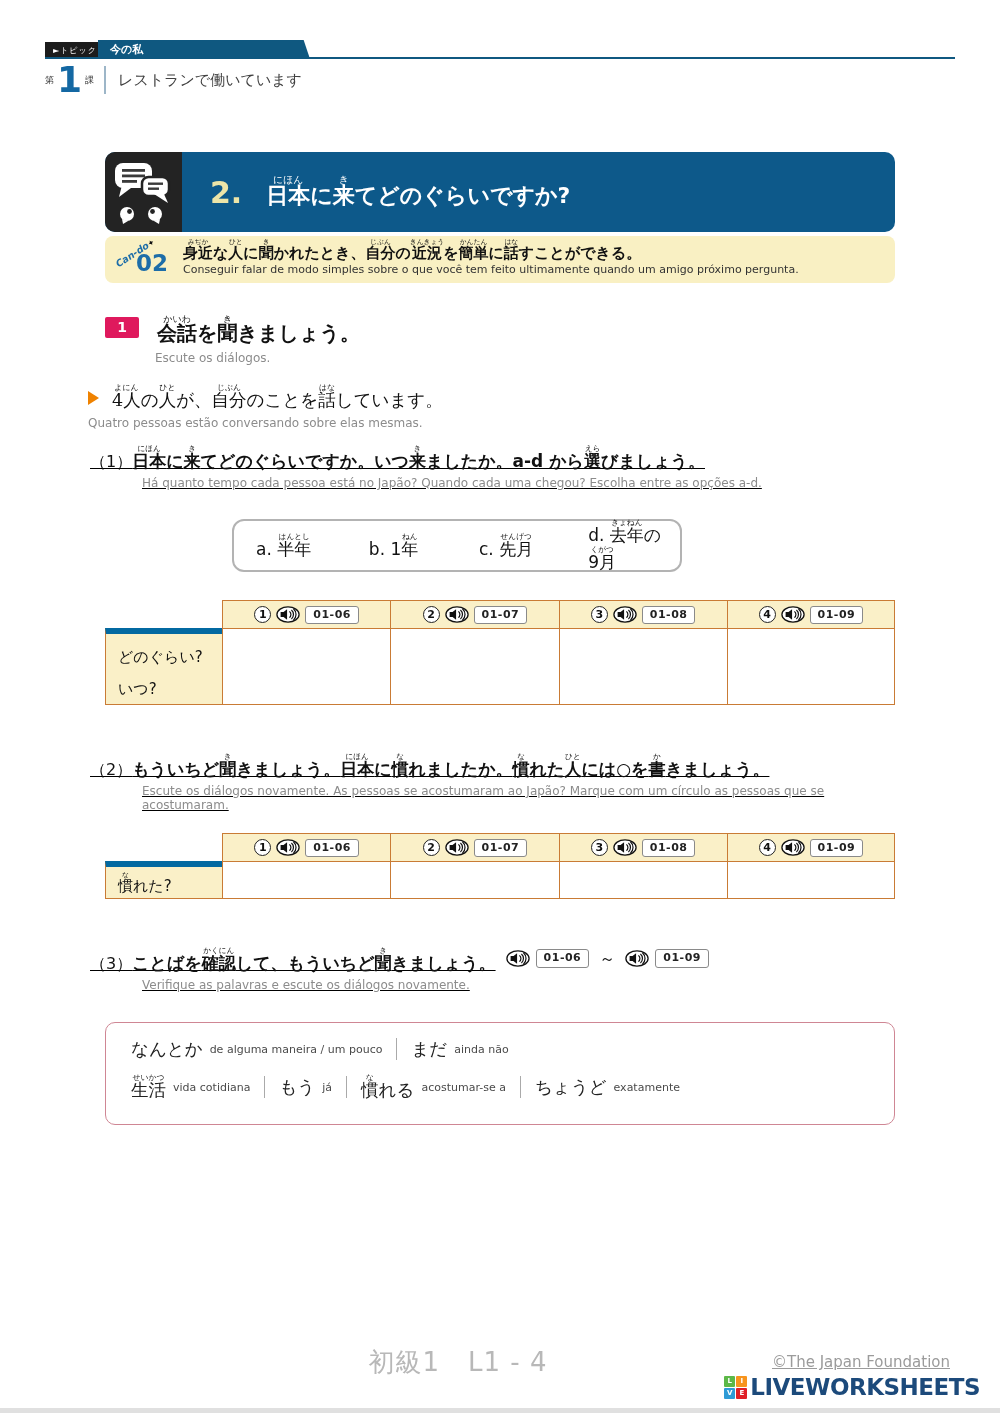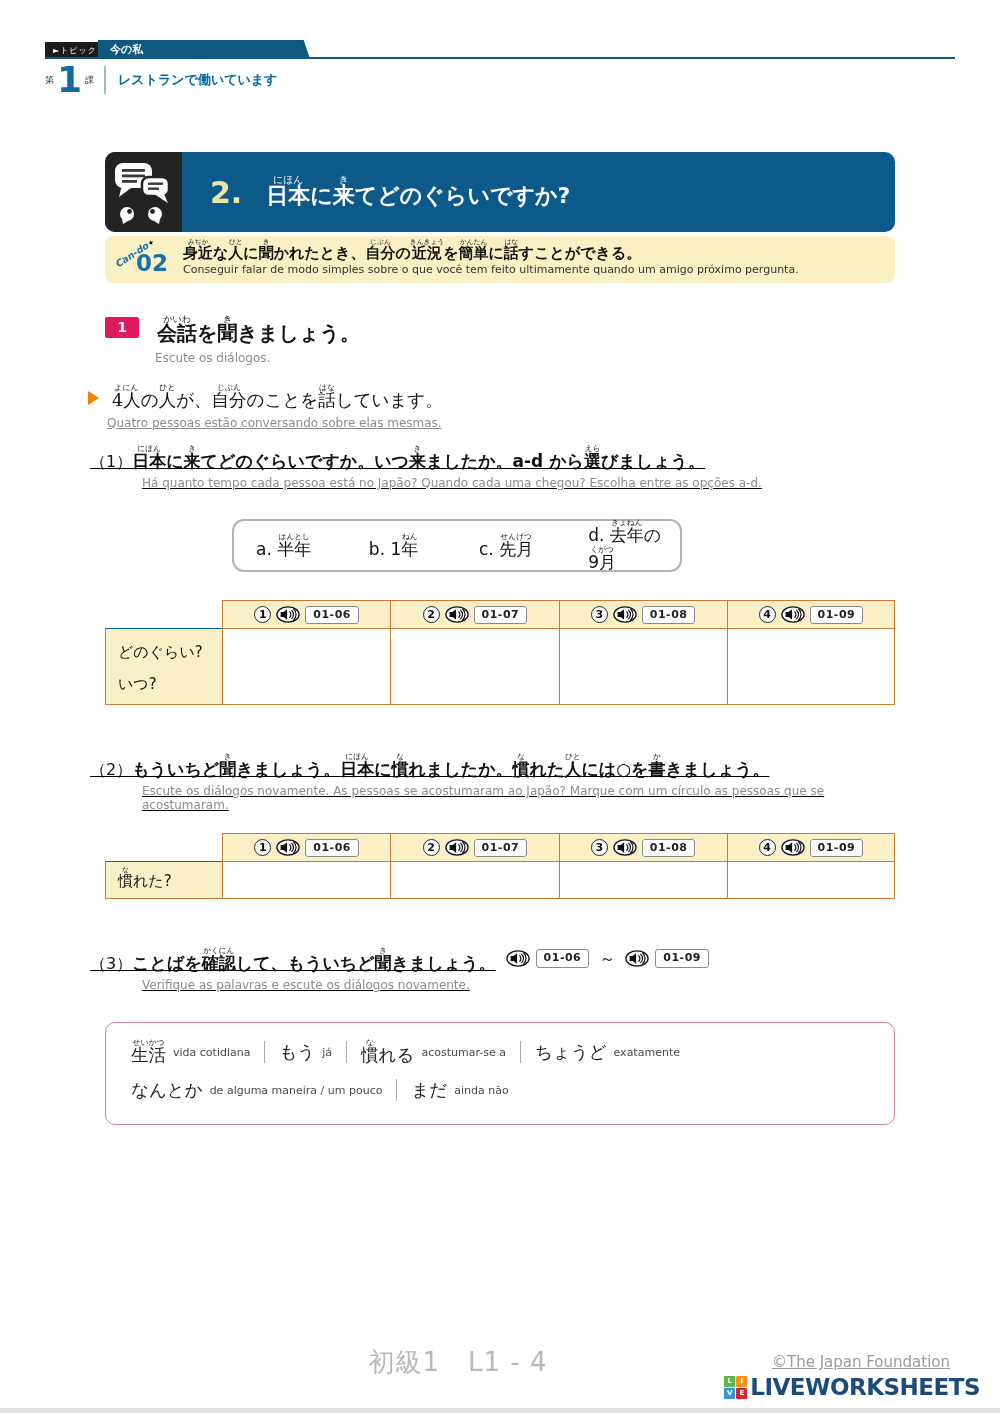--- a/index.html
+++ b/index.html
@@ -14,21 +14,21 @@
   .tb-blue { position:absolute; left:53px; top:0; width:212px; height:19px; background:#0f5880; color:#fff;
     font-size:11px; font-weight:bold; line-height:19px; padding-left:12px;
     clip-path:polygon(0 0, 97% 0, 100% 100%, 0 100%); }
   .tb-line { position:absolute; left:0; top:17px; width:910px; height:2px; background:#0f5880; }
 
   
   #lesson { position:absolute; left:45px; top:62px; display:flex; align-items:center; height:36px; }
   .ls-small { font-size:9px; color:#333; }
   .ls-num { font-size:36px; font-weight:bold; color:#1468a3; line-height:1; margin:0 3px; }
   .ls-divider { width:2px; height:28px; background:#9db6c8; margin:0 12px 0 10px; }
-  .ls-title { font-size:13px; font-weight:bold; color:#0369a1; }
+  .ls-title { font-size:15px; font-weight:normal; color:#404040; }
 
   
   #banner { position:absolute; left:105px; top:152px; width:790px; height:80px;
     background:#0d598a; border-radius:10px; display:flex; align-items:center; }
   .bn-icon { width:77px; height:80px; flex:none; background:#232323; border-radius:10px 0 0 10px; }
   .bn-num { margin-left:28px; font-size:30px; font-weight:bold; color:#ece5a8; }
   .bn-title { margin-left:24px; color:#fff; font-size:22px; font-weight:bold; padding-top:4px; line-height:1.25; }
   .bn-title rt { color:#fff; }
 
   
@@ -50,21 +50,21 @@
     vertical-align:8px; }
   .sec1-title { display:inline-block; margin-left:13px; font-size:20px; font-weight:bold; color:#111; line-height:1.35; }
   .sec1-pt { margin-left:50px; margin-top:4px; font-size:12px; color:#8c8c8c; }
 
   
   #intro { position:absolute; left:88px; top:383px; width:790px; }
   .arrow { display:inline-block; width:0; height:0; border-left:11px solid #ef8200;
     border-top:7px solid transparent; border-bottom:7px solid transparent; vertical-align:1px; }
   .intro-jp { display:inline-block; margin-left:8px; font-family:"DejaVu Serif", serif;
     font-size:17.5px; color:#111; line-height:1.3; }
-  .intro-pt { margin-left:19px; margin-top:4px; font-size:12px; color:#8c8c8c;text-decoration:underline; }
+  .intro-pt { margin-top:4px; font-size:12px; color:#8c8c8c; }
 
   
   .question { position:absolute; left:90px; width:800px;text-decoration:underline; }
   #q1 { top:444px; } #q2 { top:752px; } #q3 { top:946px; }
   .q-line { font-size:17px; line-height:1.35; color:#111; white-space:nowrap; }
   .q-num { font-weight:normal; font-size:16px; }
   .q-jp { font-weight:bold; }
   .q-pt { margin-left:52px; margin-top:3px; font-size:12px; color:#8c8c8c; }
 
   
@@ -76,21 +76,21 @@
 
   
   .atable { position:absolute; left:105px; width:790px; display:grid;
     grid-template-columns:117px repeat(4, 168.25px); }
   #table1 { top:600px; grid-template-rows:28px 77px; }
   #table2 { top:833px; grid-template-rows:28px 38px; }
   .at-corner { background:transparent; }
   .at-head { background:#faf0c8; border-top:1px solid #c97b35; border-left:1px solid #c97b35;
     display:flex; align-items:center; justify-content:center; gap:5px; }
   .at-head.last { border-right:1px solid #c97b35; }
-  .at-label { background:#faf0c8; border-top:1px solid #0369a1; border-left:1px solid #c97b35;
+  .at-label { background:#faf0c8; border-top:6px solid #0369a1; border-left:1px solid #c97b35;
     border-bottom:1px solid #c97b35; padding:8px 0 0 12px; font-size:15px; color:#111; line-height:2.1; }
   .at-cell { background:#fff; border-top:1px solid #c97b35; border-left:1px solid #c97b35;
     border-bottom:1px solid #c97b35; }
   .at-cell.last { border-right:1px solid #c97b35; }
   .cnum { display:inline-flex; width:17px; height:17px; border:1.3px solid #222; border-radius:50%;
     align-items:center; justify-content:center; font-size:11px; font-weight:600; color:#111; background:#fff; flex:none; }
   .spk-slot { display:inline-flex; align-items:center; flex:none; }
   .trackbox { display:inline-block; background:#fff; border:1px solid #8a8a8a; border-radius:3px;
     font-size:11px; font-weight:bold; color:#222; padding:1px 7px 2px; letter-spacing:0.5px; }
   .q3-chips { display:inline-flex; align-items:center; gap:6px; margin-left:10px; vertical-align:2px; }
@@ -337,39 +337,39 @@
             </svg>
           </span>
           <span class="trackbox">01-09</span>
         </span>
     </div>
     <div class="q-pt">Verifique as palavras e escute os diálogos novamente.</div>
   </div>
 
   <div id="wordbox">
     <div class="wline">
+      <span class="w-jp">なんとか</span>
+      <span class="w-pt">de alguma maneira / um pouco</span>
+      <span class="w-sep"></span>
+      <span class="w-jp">まだ</span>
+      <span class="w-pt">ainda não</span>
+    </div>
+    <div class="wline">
       <span class="w-jp"><ruby>生活<rt>せいかつ</rt></ruby></span>
       <span class="w-pt">vida cotidiana</span>
       <span class="w-sep"></span>
       <span class="w-jp">もう</span>
       <span class="w-pt">já</span>
       <span class="w-sep"></span>
       <span class="w-jp"><ruby>慣<rt>な</rt></ruby>れる</span>
       <span class="w-pt">acostumar-se a</span>
       <span class="w-sep"></span>
       <span class="w-jp">ちょうど</span>
       <span class="w-pt">exatamente</span>
     </div>
-    <div class="wline">
-      <span class="w-jp">なんとか</span>
-      <span class="w-pt">de alguma maneira / um pouco</span>
-      <span class="w-sep"></span>
-      <span class="w-jp">まだ</span>
-      <span class="w-pt">ainda não</span>
-    </div>
   </div>
 
   <div id="footer-book">
     <span>初級1</span><span class="fb-page">L1 - 4</span>
   </div>
   <div id="copyright">©The Japan Foundation</div>
   <div id="lwlogo">
     <span id="lwsquares">
         <span class="lwsq" style="background: rgb(92, 184, 72);">L</span>
         <span class="lwsq" style="background: rgb(247, 148, 29);">I</span>

